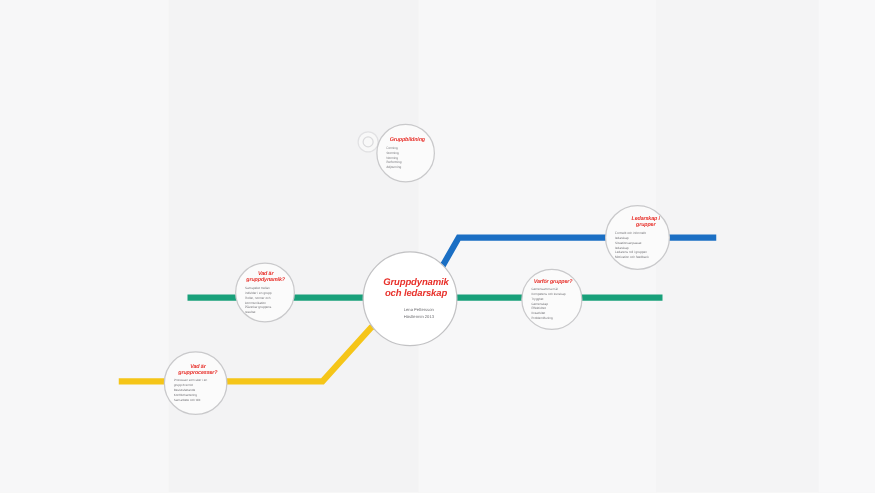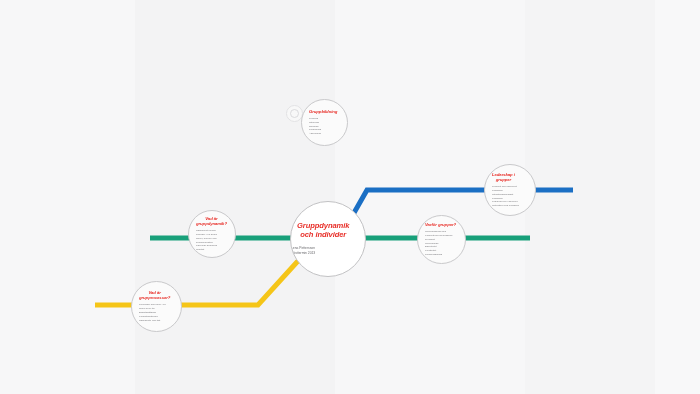--- a/index.html
+++ b/index.html
@@ -46,21 +46,21 @@
 
   
   .node {
     position: absolute;
     border-radius: 50%;
     background: #fbfbfb;
     border: 1px solid #c9c9cb;
     box-sizing: border-box;
     display: flex;
     flex-direction: column;
-    align-items: flex-start;
+    align-items: flex-end;
     justify-content: center;
     text-align: center;
     overflow: hidden;
   }
 
   .node-central {
     background: #ffffff;
     border: 1px solid #c2c2c4;
   }
 
@@ -207,21 +207,21 @@
       <div>Situationsanpassat</div>
       <div>ledarskap</div>
       <div>Ledarens roll i gruppen</div>
       <div>Motivation och feedback</div>
     </div>
   </div>
 
   <div class="node node-central" style="left:290px; top:201px; width:76px; height:76px;">
     <div class="node-heading">
       <div>Gruppdynamik</div>
-      <div>och individer</div>
+      <div>och ledarskap</div>
     </div>
     <div class="node-sub">
       <div>Lena Pettersson</div>
       <div>Hösttermin 2013</div>
     </div>
   </div>
 
 </div>
 
 </body></html>

